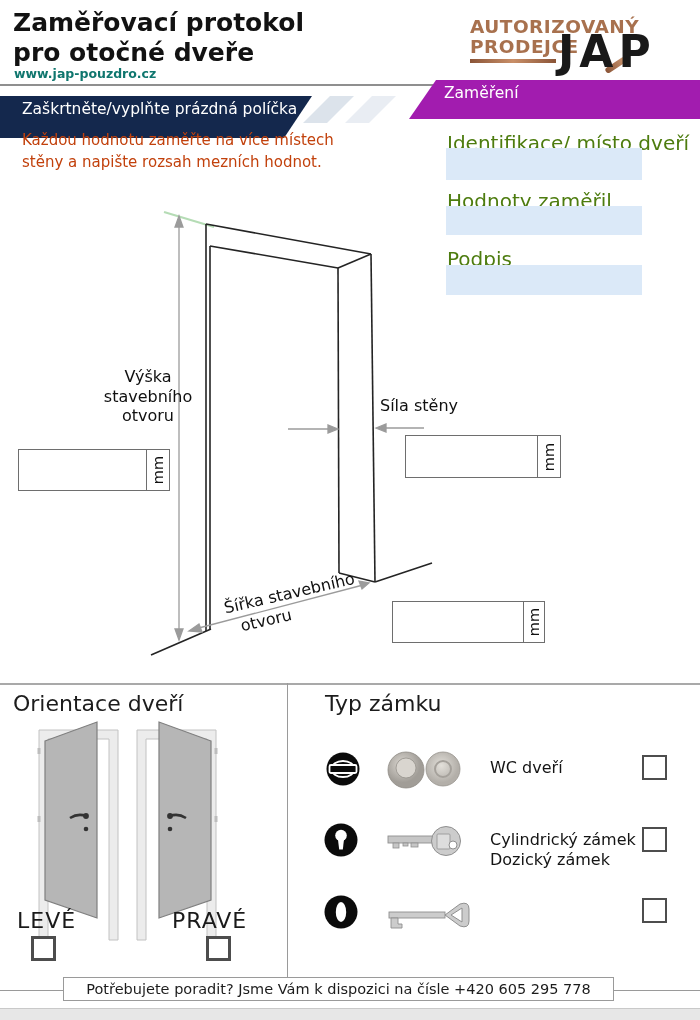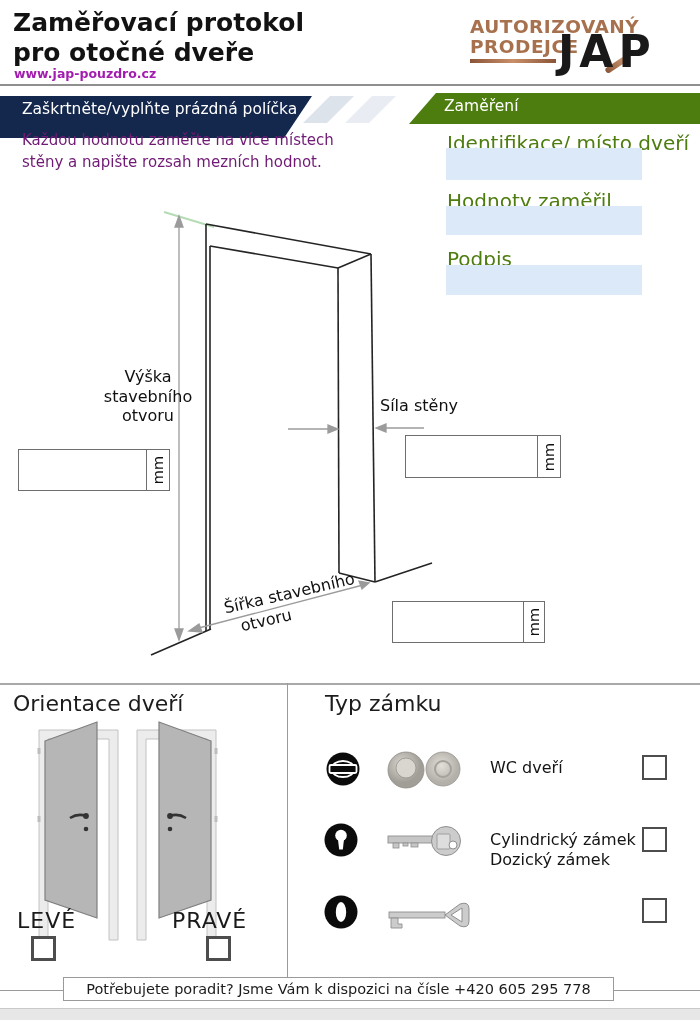--- a/index.html
+++ b/index.html
@@ -2,45 +2,45 @@
 <html><head>
 <meta charset="utf-8">
 <style>
   html,body{margin:0;padding:0;background:#fff;}
   .page{position:relative;width:700px;height:1020px;background:#fff;overflow:hidden;
         font-family:"DejaVu Sans","Liberation Sans",sans-serif;color:#161616;}
   .abs{position:absolute;}
 
   
   .title{left:13px;top:8px;font-size:25px;font-weight:bold;line-height:30px;color:#121212;}
-  .website{left:14px;top:66px;font-size:12.5px;font-weight:600;color:#a21caf;}
+  .website{left:14px;top:66px;font-size:12.5px;font-weight:600;color:#0f766e;}
   .toprule{left:0;top:84px;width:700px;height:2px;background:#8f8f8f;}
 
   .logo-copper{right:116px;top:17px;text-align:left;color:#a8714e;font-weight:bold;
                font-size:18.5px;line-height:20px;letter-spacing:0.5px;}
   .logo-underline{left:470px;top:59px;width:86px;height:4px;
                   background:linear-gradient(90deg,#8a5437,#c98f68,#8a5437);}
   .logo-brand{left:558px;top:26px;font-size:44px;font-weight:bold;color:#191919;
               letter-spacing:5px;}
   .logo-accent{left:604px;top:62px;width:24px;height:6px;border-radius:3px;
                background:linear-gradient(90deg,#8a5437,#cf9a74);
                transform:rotate(-33deg);}
 
   
   .banner-left{left:0;top:96px;width:312px;height:42px;background:#14284d;
                clip-path:polygon(0 0,100% 0,calc(100% - 28px) 100%,0 100%);}
-  .banner-right{left:409px;top:93px;width:291px;height:31px;background:#4d7c0f;
+  .banner-right{left:409px;top:80px;width:291px;height:39px;background:#a21caf;
                 clip-path:polygon(27px 0,100% 0,100% 100%,0 100%);}
   .banner-text{color:#fff;font-size:15.5px;line-height:27px;}
   .stripe{top:96px;width:24px;height:27px;transform:skewX(-45deg);transform-origin:top left;}
   .stripe1{left:330px;background:#dce3eb;}
   .stripe2{left:372px;background:#e9edf3;}
 
   
-  .intro{left:22px;top:130px;font-size:15px;line-height:21.5px;color:#701a75;}
+  .intro{left:22px;top:130px;font-size:15px;line-height:21.5px;color:#c2410c;}
   .f-label{left:447px;font-size:20px;color:#4d7c0f;}
   .f-input{left:446px;width:196px;background:#dbe9f8;border:none;outline:none;
            font-size:15px;color:#1b2742;padding:0 6px;box-sizing:border-box;}
 
   
   .dlabel{font-size:16px;color:#101010;}
   .height-label{left:95px;top:367px;width:106px;text-align:center;line-height:19.5px;}
   .wall-label{left:380px;top:396px;}
   .width-label{left:222px;top:598px;line-height:21px;transform:rotate(-13deg);
                transform-origin:top left;}

